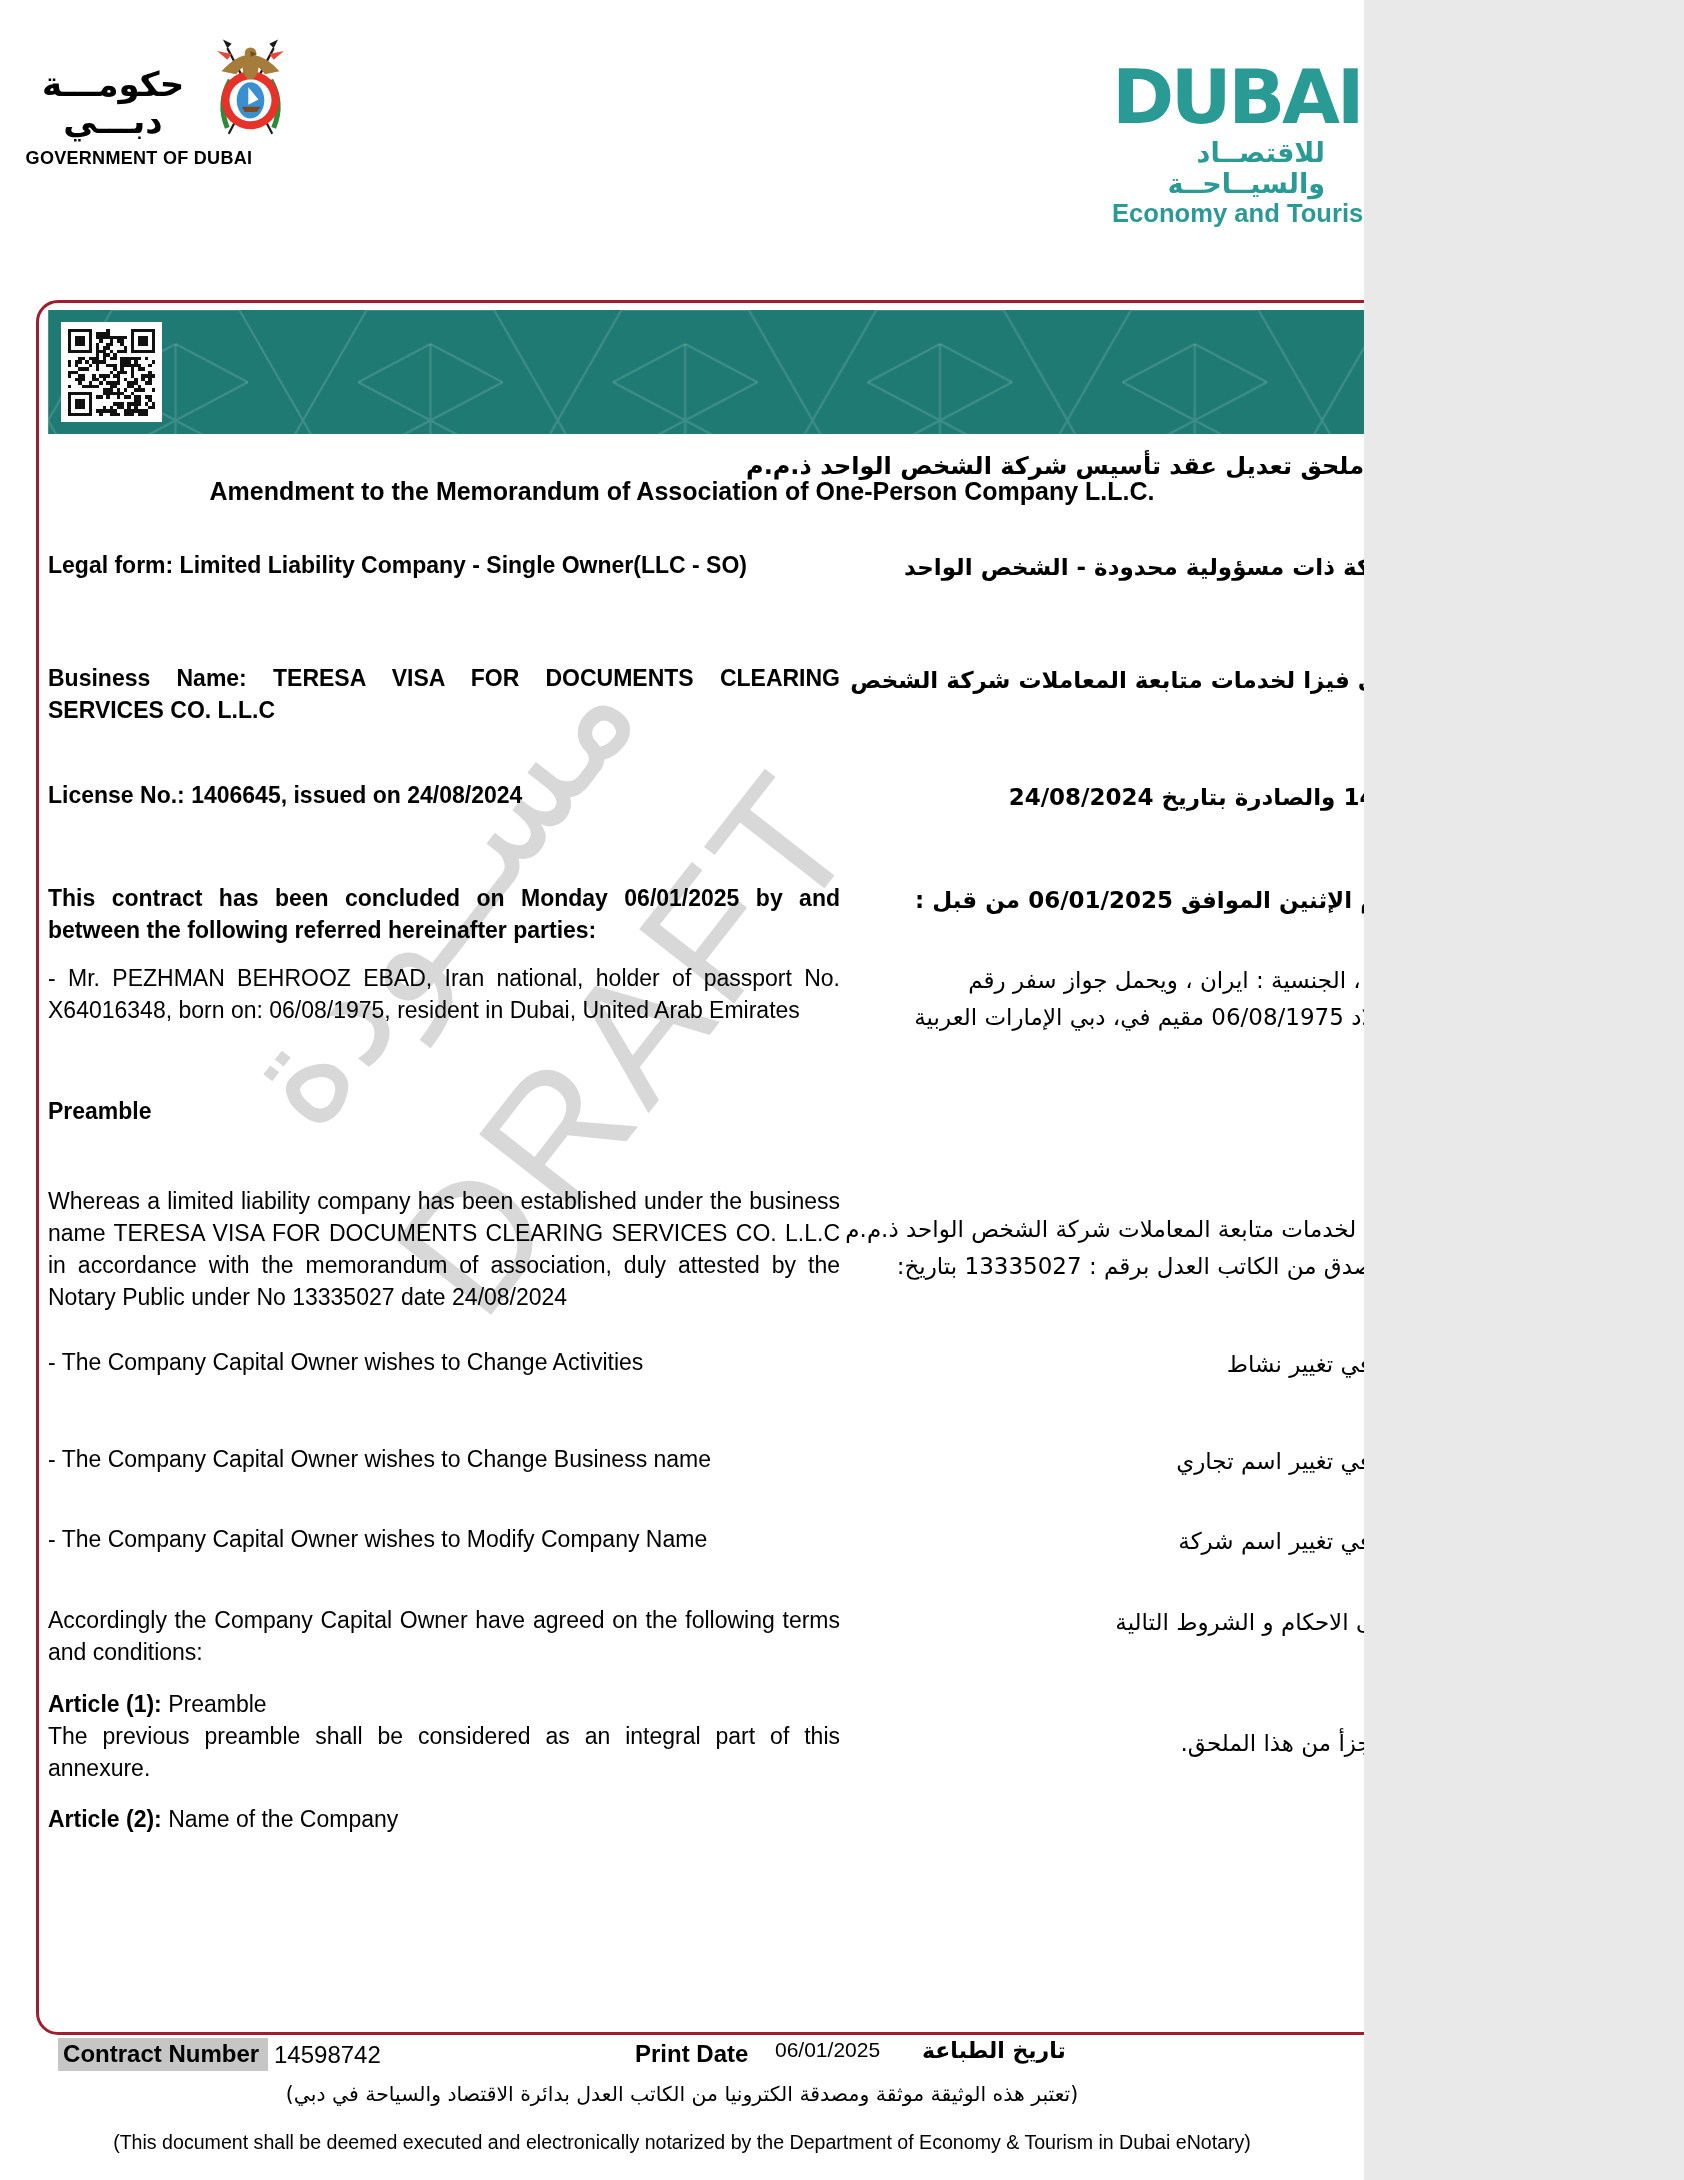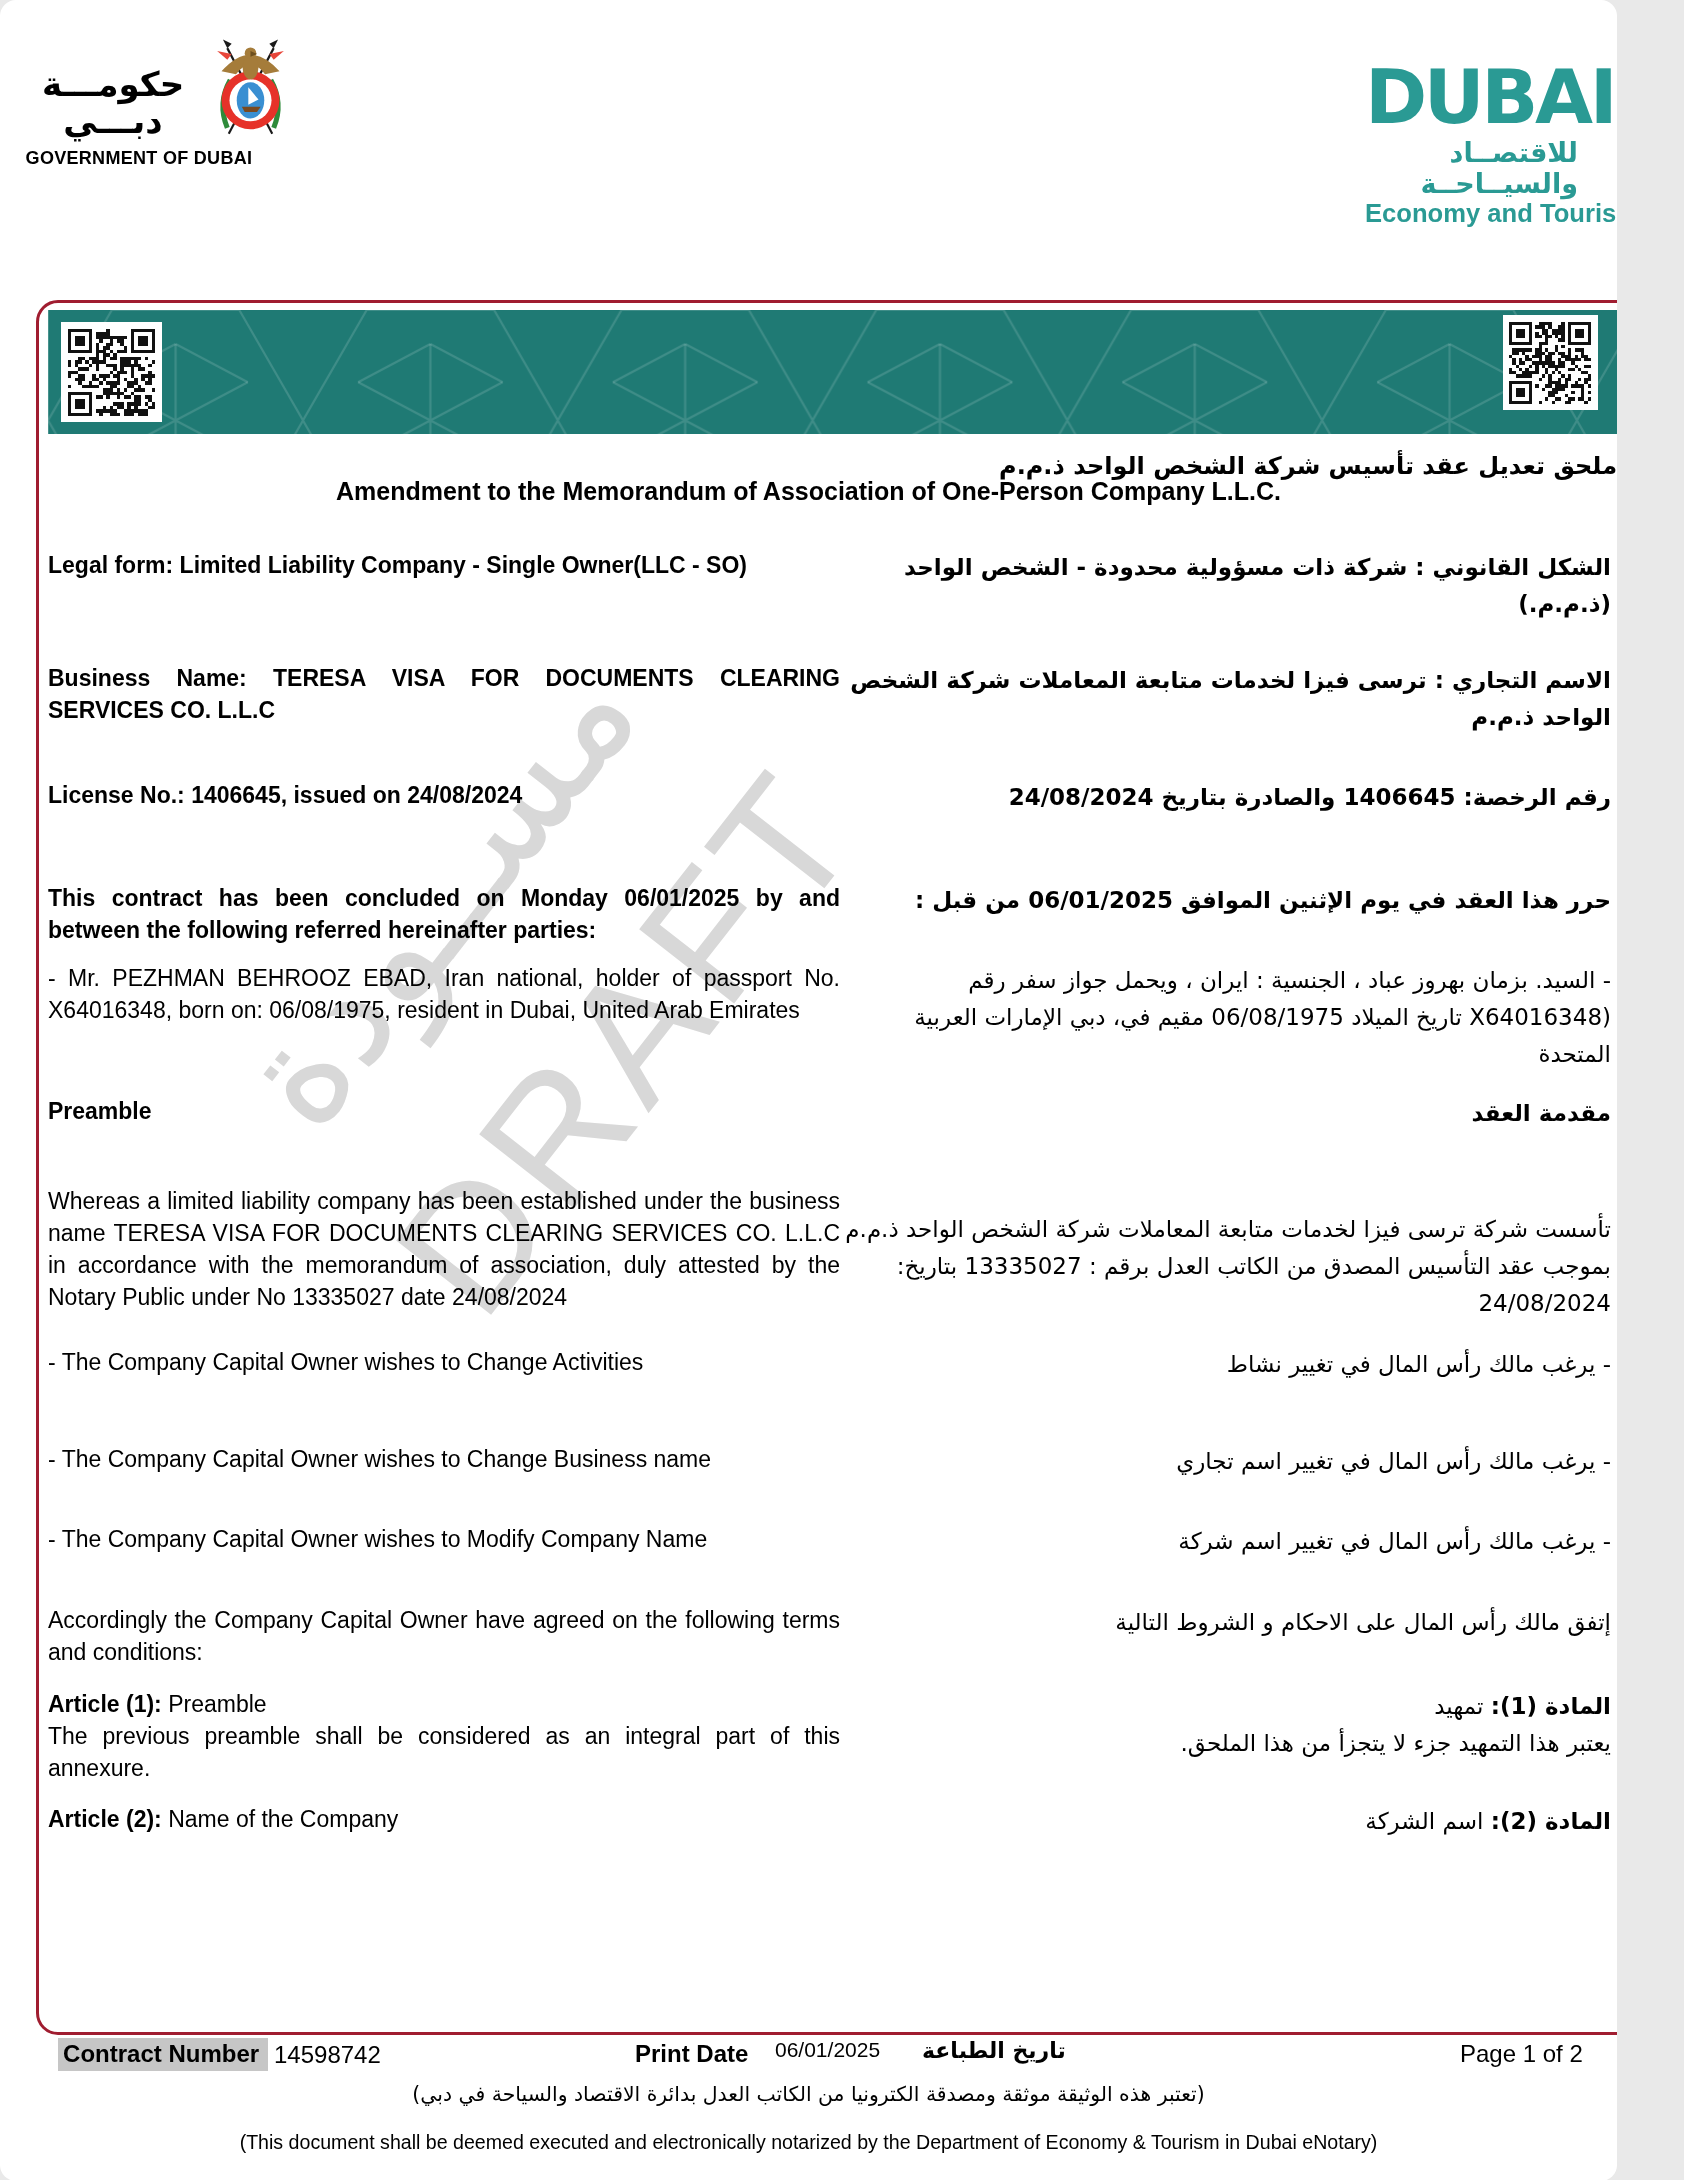--- a/index.html
+++ b/index.html
@@ -1,17 +1,17 @@
 <!DOCTYPE html>
 <html style="font-size:13.6px"><head>
 <meta charset="utf-8">
 <style>
   html,body{margin:0;padding:0;background:#e9e9e9;}
-  .page{position:relative;width:1617px;height:2181px;background:#ffffff;overflow:hidden;
-        font-family:"Liberation Sans","DejaVu Sans",sans-serif;color:#000;border-radius:16px;}
+  .page{position:relative;width:1364px;height:2181px;background:#ffffff;overflow:hidden;
+        font-family:"Liberation Sans","DejaVu Sans",sans-serif;color:#000;}
   .ar{font-family:"DejaVu Sans",sans-serif;direction:rtl;unicode-bidi:plaintext;}
 
   
   .gov-block{position:absolute;left:25.6px;top:66px;width:175px;text-align:center;}
   .gov-ar{font-size:34px;font-weight:700;line-height:1.1;}
   .gov-en{font-size:18px;font-weight:700;letter-spacing:0.3px;margin-top:6.8px;white-space:nowrap;}
   .crest{position:absolute;left:207px;top:32px;width:87px;height:112px;}
 
   .det-block{position:absolute;right:39px;top:60px;width:213px;text-align:right;color:#2a9a94;}
   .det-wordmark{font-size:75px;font-weight:900;letter-spacing:-3.4px;line-height:1.0;

